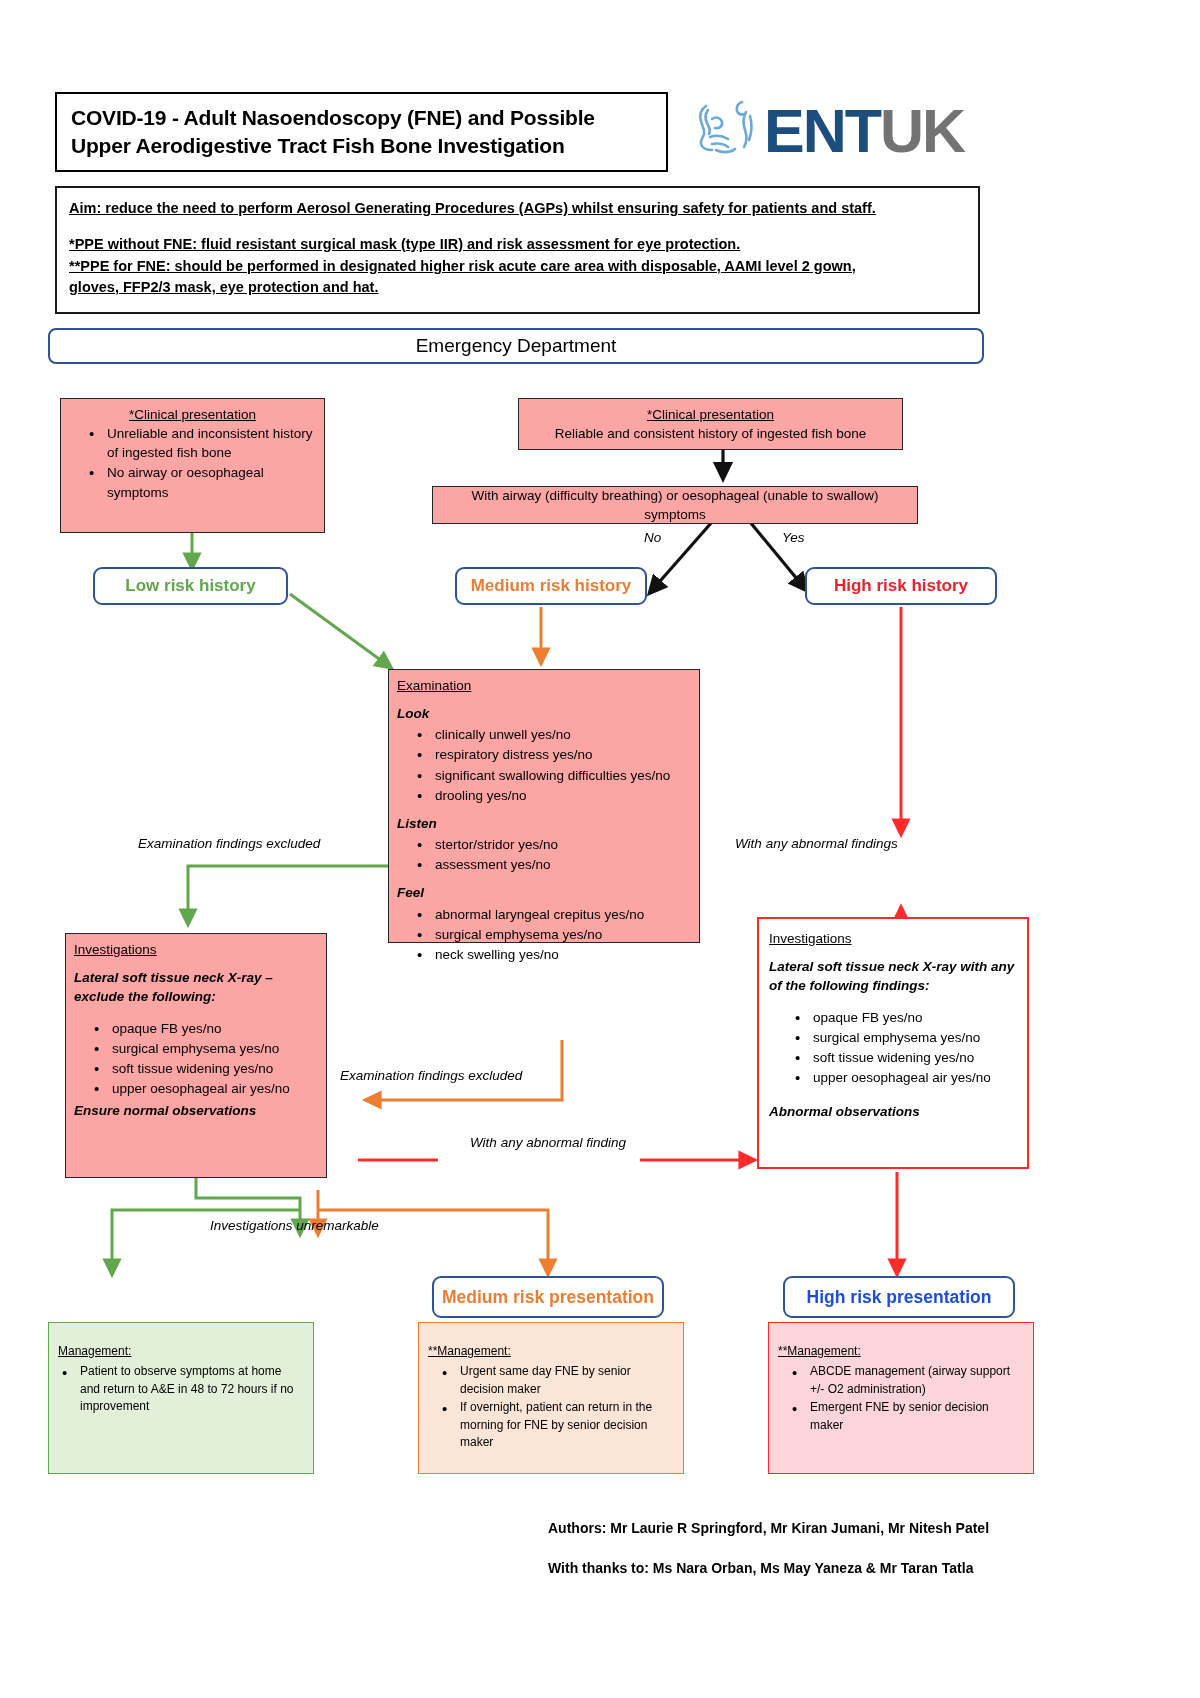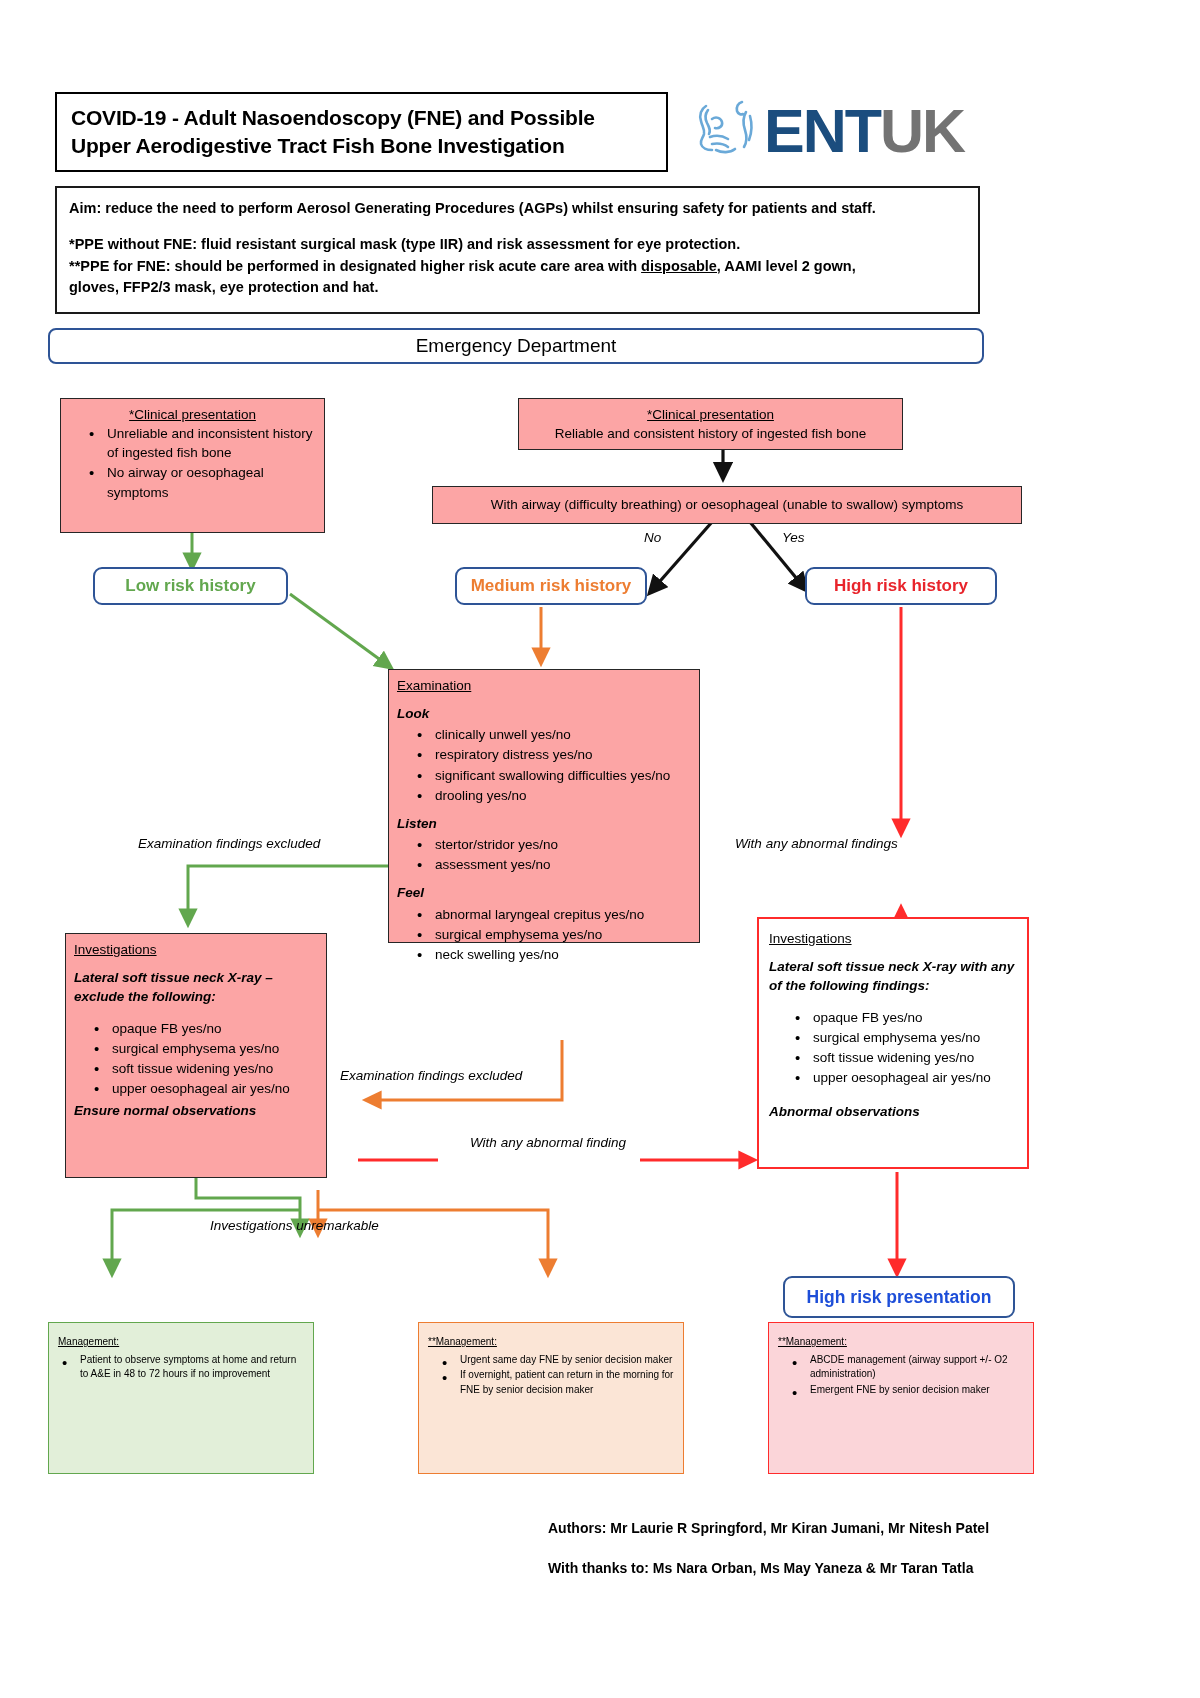--- a/index.html
+++ b/index.html
@@ -14,36 +14,36 @@
              display:flex;align-items:center;padding:0 14px;}
   #title-box .t{font-size:21px;font-weight:bold;line-height:1.35;letter-spacing:-.2px;}
 
   #logo{left:692px;top:86px;width:360px;height:90px;display:flex;align-items:center;}
   #logo .mark{width:72px;height:78px;}
   #logo .word{font-size:61px;font-weight:bold;letter-spacing:-2px;line-height:1;}
   .ent{color:#1b4d7e;}
   .uk{color:#737373;}
 
   #aim-box{left:55px;top:186px;width:925px;height:128px;border:2px solid #1a1a1a;
-           padding:10px 12px;font-size:14.5px;font-weight:bold;line-height:1.5;}
+           padding:10px 12px;font-size:14.5px;font-weight:bold;line-height:1.5;text-decoration:underline;}
   #aim-box .gap{height:14px;}
   .u{text-decoration:underline;}
 
   
   #ed-box{left:48px;top:328px;width:936px;height:36px;border:2.5px solid #2e5496;
           border-radius:8px;display:flex;align-items:center;justify-content:center;
           font-size:19px;}
 
   
   .pbox{border:1.6px solid #262626;background:#fca5a5;padding:6px 8px;font-size:13.5px;
         line-height:1.42;margin-top:8px;}
   #cp-left{left:60px;top:390px;width:265px;height:135px;text-align:left;}
   #cp-left .hd{text-align:center;}
   #cp-right{left:518px;top:390px;width:385px;height:52px;text-align:center;}
-  #airway-box{left:432px;top:478px;width:590px;height:38px;
+  #airway-box{left:432px;top:478px;width:486px;height:38px;
               display:flex;align-items:center;justify-content:center;text-align:center;}
 
   ul.bl{margin:0;padding-left:20px;list-style:none;}
   ul.bl li{position:relative;padding-left:18px;margin:0 0 1px 0;}
   ul.bl li:before{content:"\2022";position:absolute;left:0;top:-1px;font-size:15px;}
 
   
   .pill{border:2.5px solid #2e5496;border-radius:9px;background:#fff;
         display:flex;align-items:center;justify-content:center;
         font-size:17px;font-weight:bold;}
@@ -64,21 +64,21 @@
   #inv-left .ital{font-style:italic;font-weight:bold;line-height:1.4;}
   #inv-left .ens{font-style:italic;font-weight:bold;margin-top:2px;}
 
   #inv-right{left:757px;top:917px;width:272px;height:252px;border:2px solid #ff2b2b;
              background:#fff;padding:10px 10px;font-size:13.5px;line-height:1.42;}
   #inv-right .hd{text-decoration:underline;margin-bottom:10px;}
   #inv-right .ital{font-style:italic;font-weight:bold;line-height:1.4;}
   #inv-right .abn{font-style:italic;font-weight:bold;margin-top:14px;}
 
   
-  .mbox{padding:12px 9px;font-size:10px;line-height:1.45;}
+  .mbox{padding:20px 9px;font-size:12px;line-height:1.45;}
   #mg-low{left:48px;top:1322px;width:266px;height:152px;border:1.8px solid #62a74e;background:#e2efd9;}
   #mg-med{left:418px;top:1322px;width:266px;height:152px;border:1.8px solid #ed7d31;background:#fbe5d6;}
   #mg-high{left:768px;top:1322px;width:266px;height:152px;border:1.8px solid #ff2b2b;background:#fbd5d9;}
   .mbox .hd{text-decoration:underline;margin-bottom:3px;}
 
   
   .lbl{font-style:italic;font-size:13.5px;}
 
   
   #authors{left:548px;top:1520px;width:600px;font-size:14px;font-weight:bold;}
@@ -258,20 +258,23 @@
     <div class="ital">Lateral soft tissue neck X-ray with any of the following findings:</div>
     <ul class="bl" style="margin-top:12px;padding-left:26px">
       <li>opaque FB yes/no</li>
       <li>surgical emphysema yes/no</li>
       <li>soft tissue widening yes/no</li>
       <li>upper oesophageal air yes/no</li>
     </ul>
     <div class="abn">Abnormal observations</div>
   </div>
 
+  <div class="abs pill" id="med-pres">
+    <span>Medium risk presentation</span>
+    </div>
   <div class="abs pill" id="high-pres">
     <span>High risk presentation</span>
     </div>
 
   <div class="abs mbox" id="mg-low">
     <div class="hd">Management:</div>
     <ul class="bl" style="padding-left:4px">
       <li>Patient to observe symptoms at home and return to A&amp;E in 48 to 72 hours if no improvement</li>
     </ul>
   </div>

